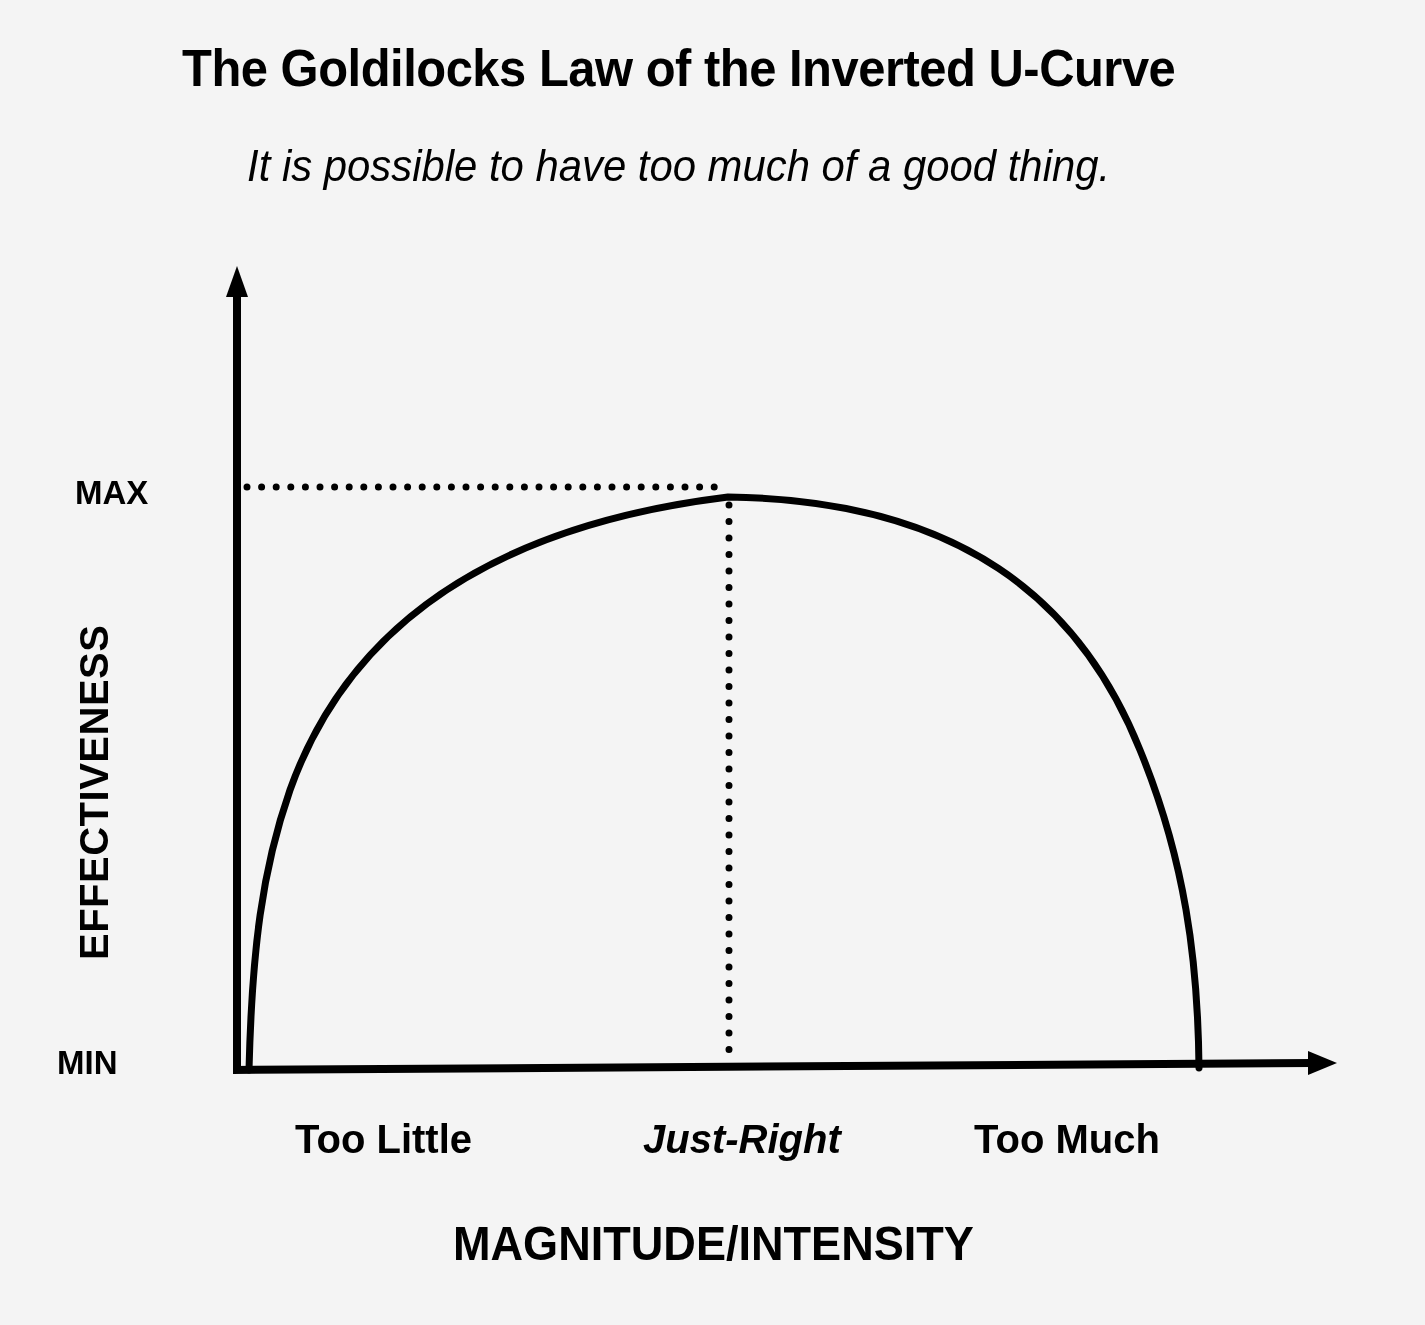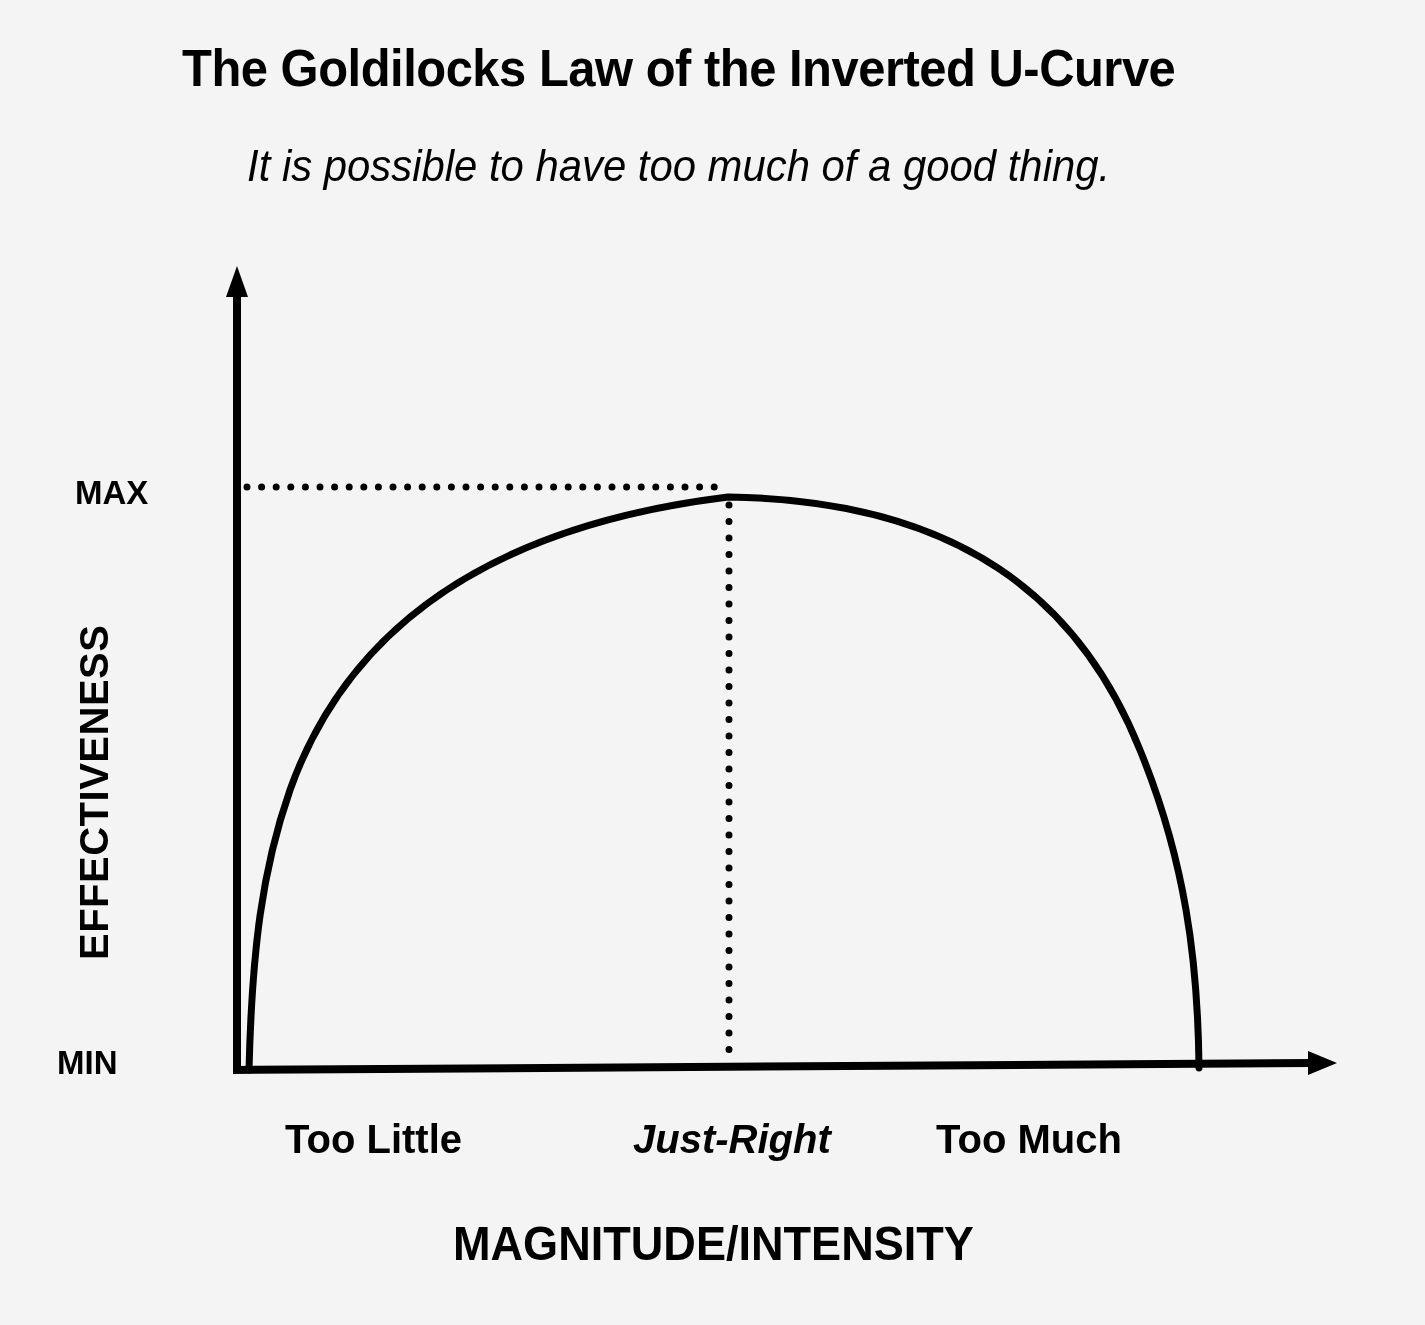--- a/index.html
+++ b/index.html
@@ -20,21 +20,21 @@
   svg.plot { position:absolute; left:0; top:0; }
   .ylab {
     position:absolute; font-size:33px; font-weight:bold;
   }
   .yaxis-title {
     position:absolute; left:72px; top:960px;
     font-size:40px; font-weight:bold; letter-spacing:0.5px;
     transform: rotate(-90deg); transform-origin:left top; white-space:nowrap;
   }
   .xcat {
-    position:absolute; top:1117px; font-size:40px; font-weight:bold; white-space:nowrap;
+    position:absolute; top:1117px; font-size:40px; font-weight:bold; white-space:nowrap;margin-left:10px;
   }
   .xaxis-title {
     position:absolute; left:453px; top:1215px; font-size:49px; font-weight:bold; white-space:nowrap;
     transform: scaleX(0.92); transform-origin:left top;
   }
 </style>
 </head>
 <body>
 
 <div class="title">The Goldilocks Law of the Inverted U-Curve</div>
@@ -57,15 +57,15 @@
            C 960 500, 1080 600, 1140 750
            C 1185 860, 1198 960, 1199 1068" fill="none" stroke="#000" stroke-width="7" stroke-linecap="round"></path>
 </svg>
 
 <div class="ylab" style="left:49px; top:474px;margin-left:26px;">MAX</div>
 <div class="ylab" style="left:57px; top:1024px;margin-top:20px;">MIN</div>
 <div class="yaxis-title">EFFECTIVENESS</div>
 
 <div class="xcat" style="left:285px;">Too Little</div>
 <div class="xcat" style="left:633px;font-style:italic;">Just-Right</div>
-<div class="xcat" style="left:936px;">Too Much</div>
+<div class="xcat" style="left:964px;">Too Much</div>
 
 <div class="xaxis-title">MAGNITUDE/INTENSITY</div>
 
 </body></html>

